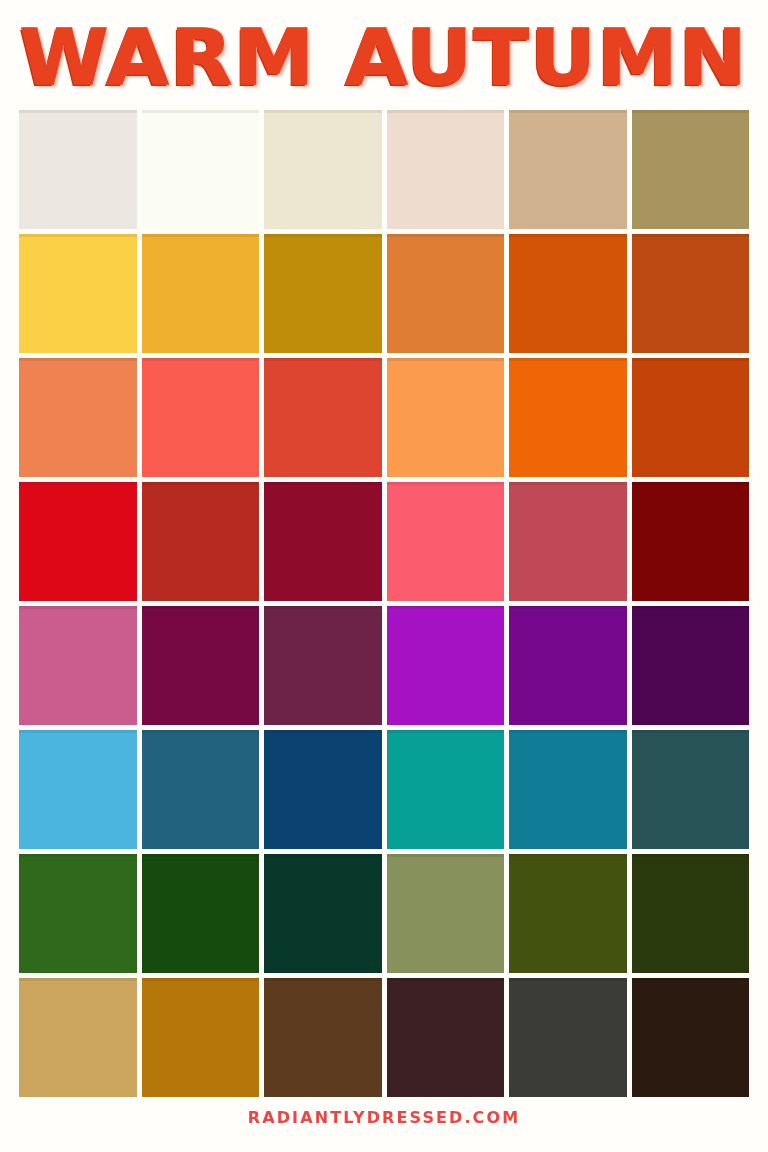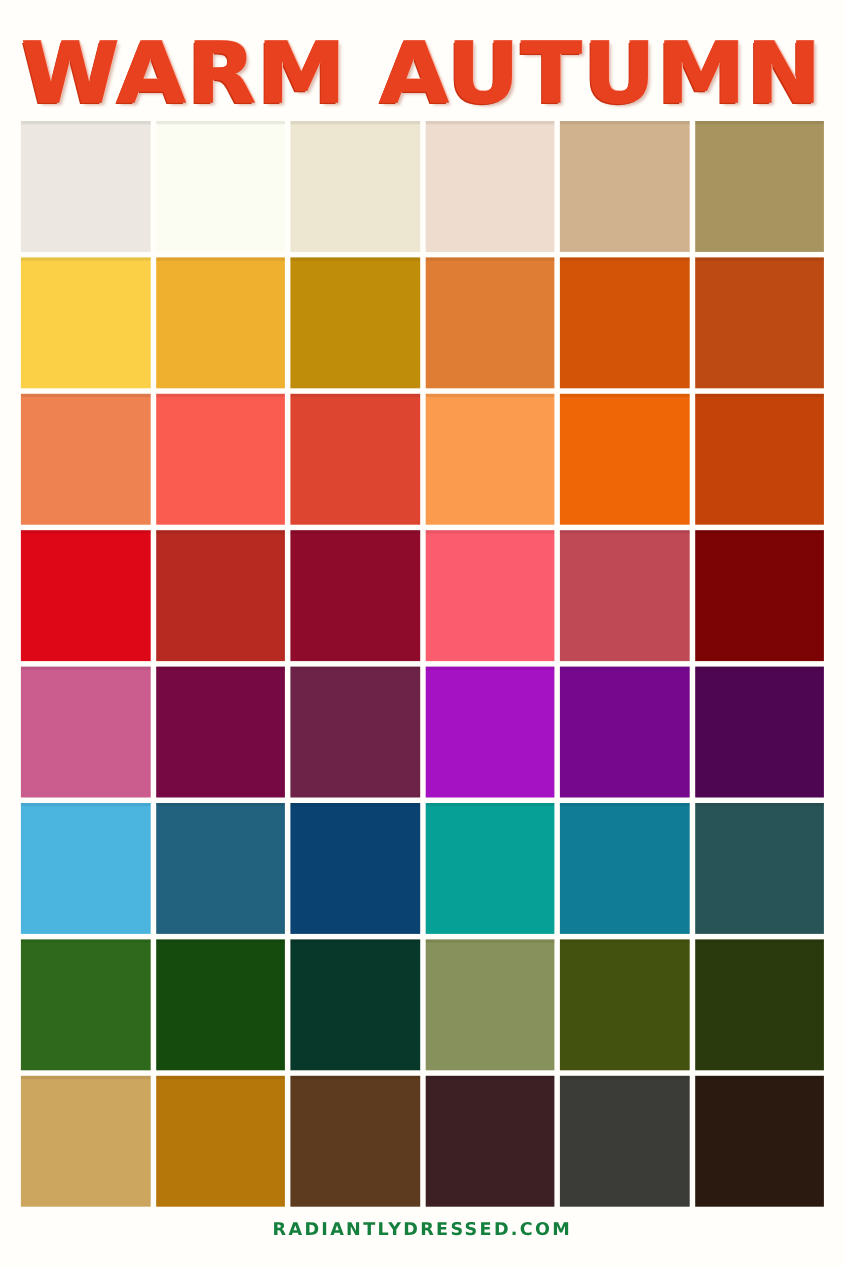--- a/index.html
+++ b/index.html
@@ -15,21 +15,21 @@
     background:#FFFEFA;
     display:flex;
     flex-direction:column;
     align-items:center;
   }
   
   .title-wrap {
     width:100%;
     height:110px;
     display:flex;
-    align-items:flex-end;
+    align-items:center;
     justify-content:center;
     padding-top:6px;
   }
   .title {
     font-family:"DejaVu Sans", sans-serif;
     font-weight:bold;
     font-size:76px;
     line-height:86px;
     letter-spacing:1.5px;
     color:#E8411F;
@@ -156,16 +156,16 @@
         <div class="swatch" title="#CCA65E" style="background: rgb(204, 166, 94);"></div>
         <div class="swatch" title="#B5760A" style="background: rgb(181, 118, 10);"></div>
         <div class="swatch" title="#5C3B1E" style="background: rgb(92, 59, 30);"></div>
         <div class="swatch" title="#3C2024" style="background: rgb(60, 32, 36);"></div>
         <div class="swatch" title="#3B3C38" style="background: rgb(59, 60, 56);"></div>
         <div class="swatch" title="#2A1A10" style="background: rgb(42, 26, 16);"></div>
       </div>
     </div>
 
   <div class="footer">
-    <div class="footer-text" style="color: #15803d;">RADIANTLYDRESSED.COM</div>
+    <div class="footer-text" style="color: #ef4444;">RADIANTLYDRESSED.COM</div>
   </div>
 
 </div>
 
 </body></html>

